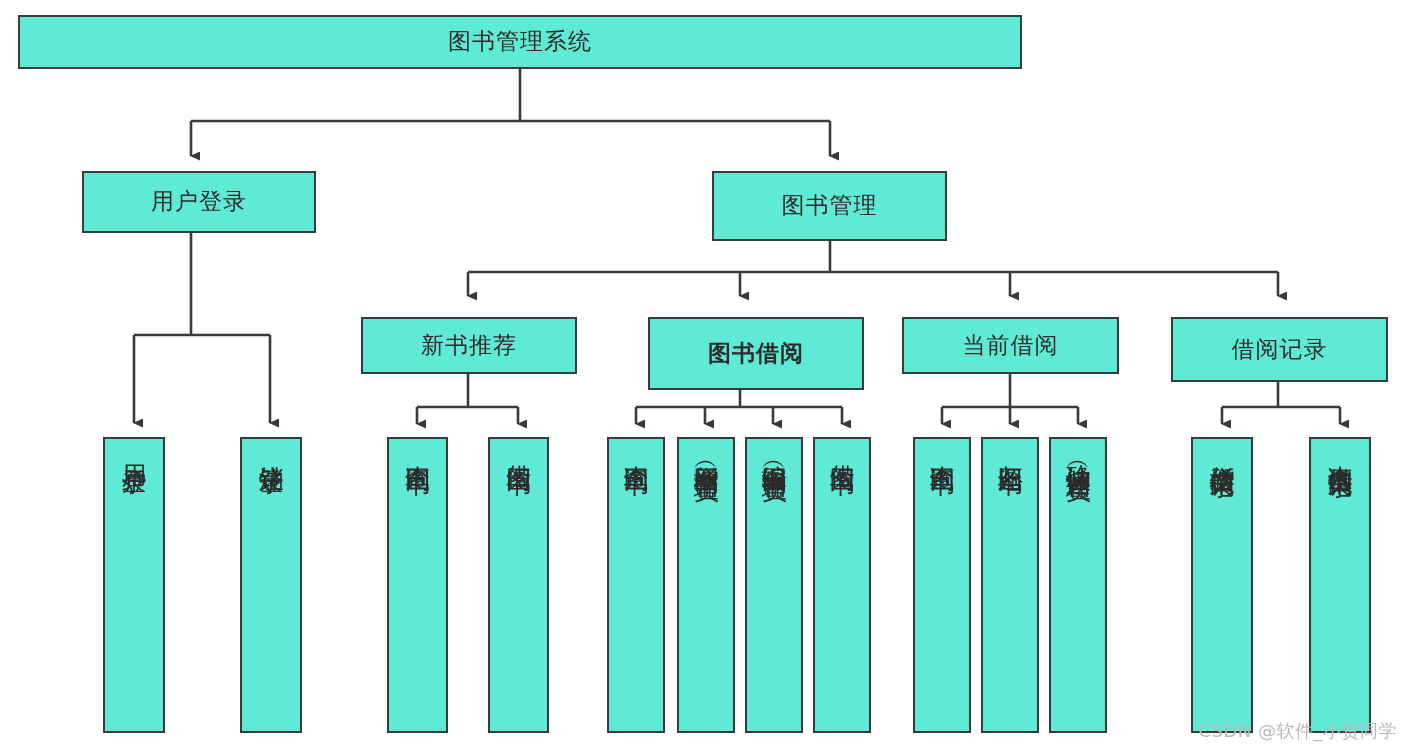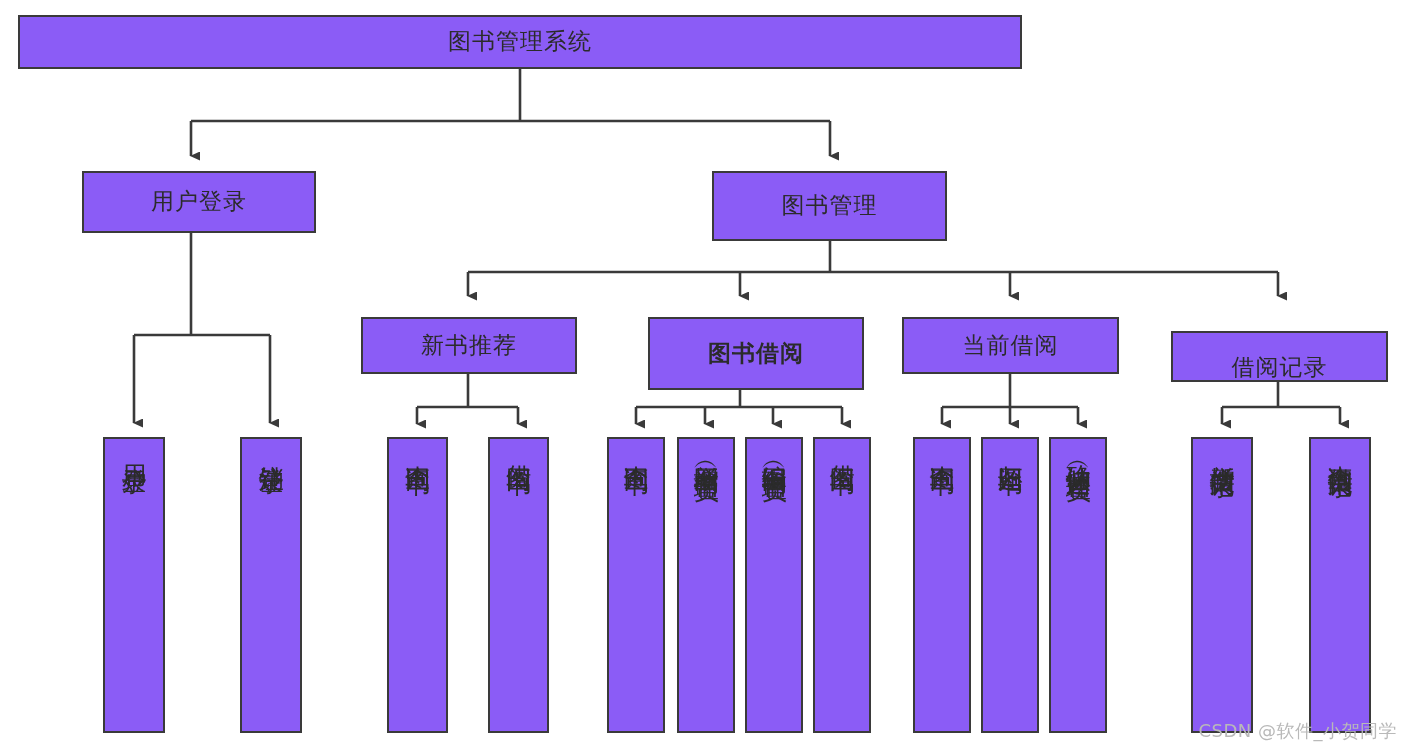--- a/index.html
+++ b/index.html
@@ -22,21 +22,21 @@
     left: 0;
     top: 0;
     width: 1405px;
     height: 747px;
     pointer-events: none;
   }
   .node {
     position: absolute;
     box-sizing: border-box;
     border: 2.5px solid #3a3a3a;
-    background: #8b5cf6;
+    background: #5eead4;
     display: flex;
     align-items: center;
     justify-content: center;
     color: #2b2b2b;
   }
   .node.horiz {
     font-size: 23px;
     letter-spacing: 1px;
     line-height: 1.1;
   }
@@ -141,21 +141,21 @@
   </div>
 
   <div class="node horiz" style="left:648px; top:317px; width:216px; height:73px;font-weight:bold;">
     <span>图书借阅</span>
   </div>
 
   <div class="node horiz" style="left:902px; top:317px; width:217px; height:57px;">
     <span>当前借阅</span>
   </div>
 
-  <div class="node horiz" style="left:1171px; top:331px; width:217px; height:51px;align-items:flex-end;">
+  <div class="node horiz" style="left:1171px; top:317px; width:217px; height:65px;">
     <span>借阅记录</span>
   </div>
 
   <div class="node leaf" style="left:103px; top:437px; width:62px; height:296px;">
     <span class="vtext">用户登录</span>
   </div>
 
   <div class="node leaf" style="left:240px; top:437px; width:62px; height:296px;">
     <span class="vtext">注销登录</span>
   </div>

